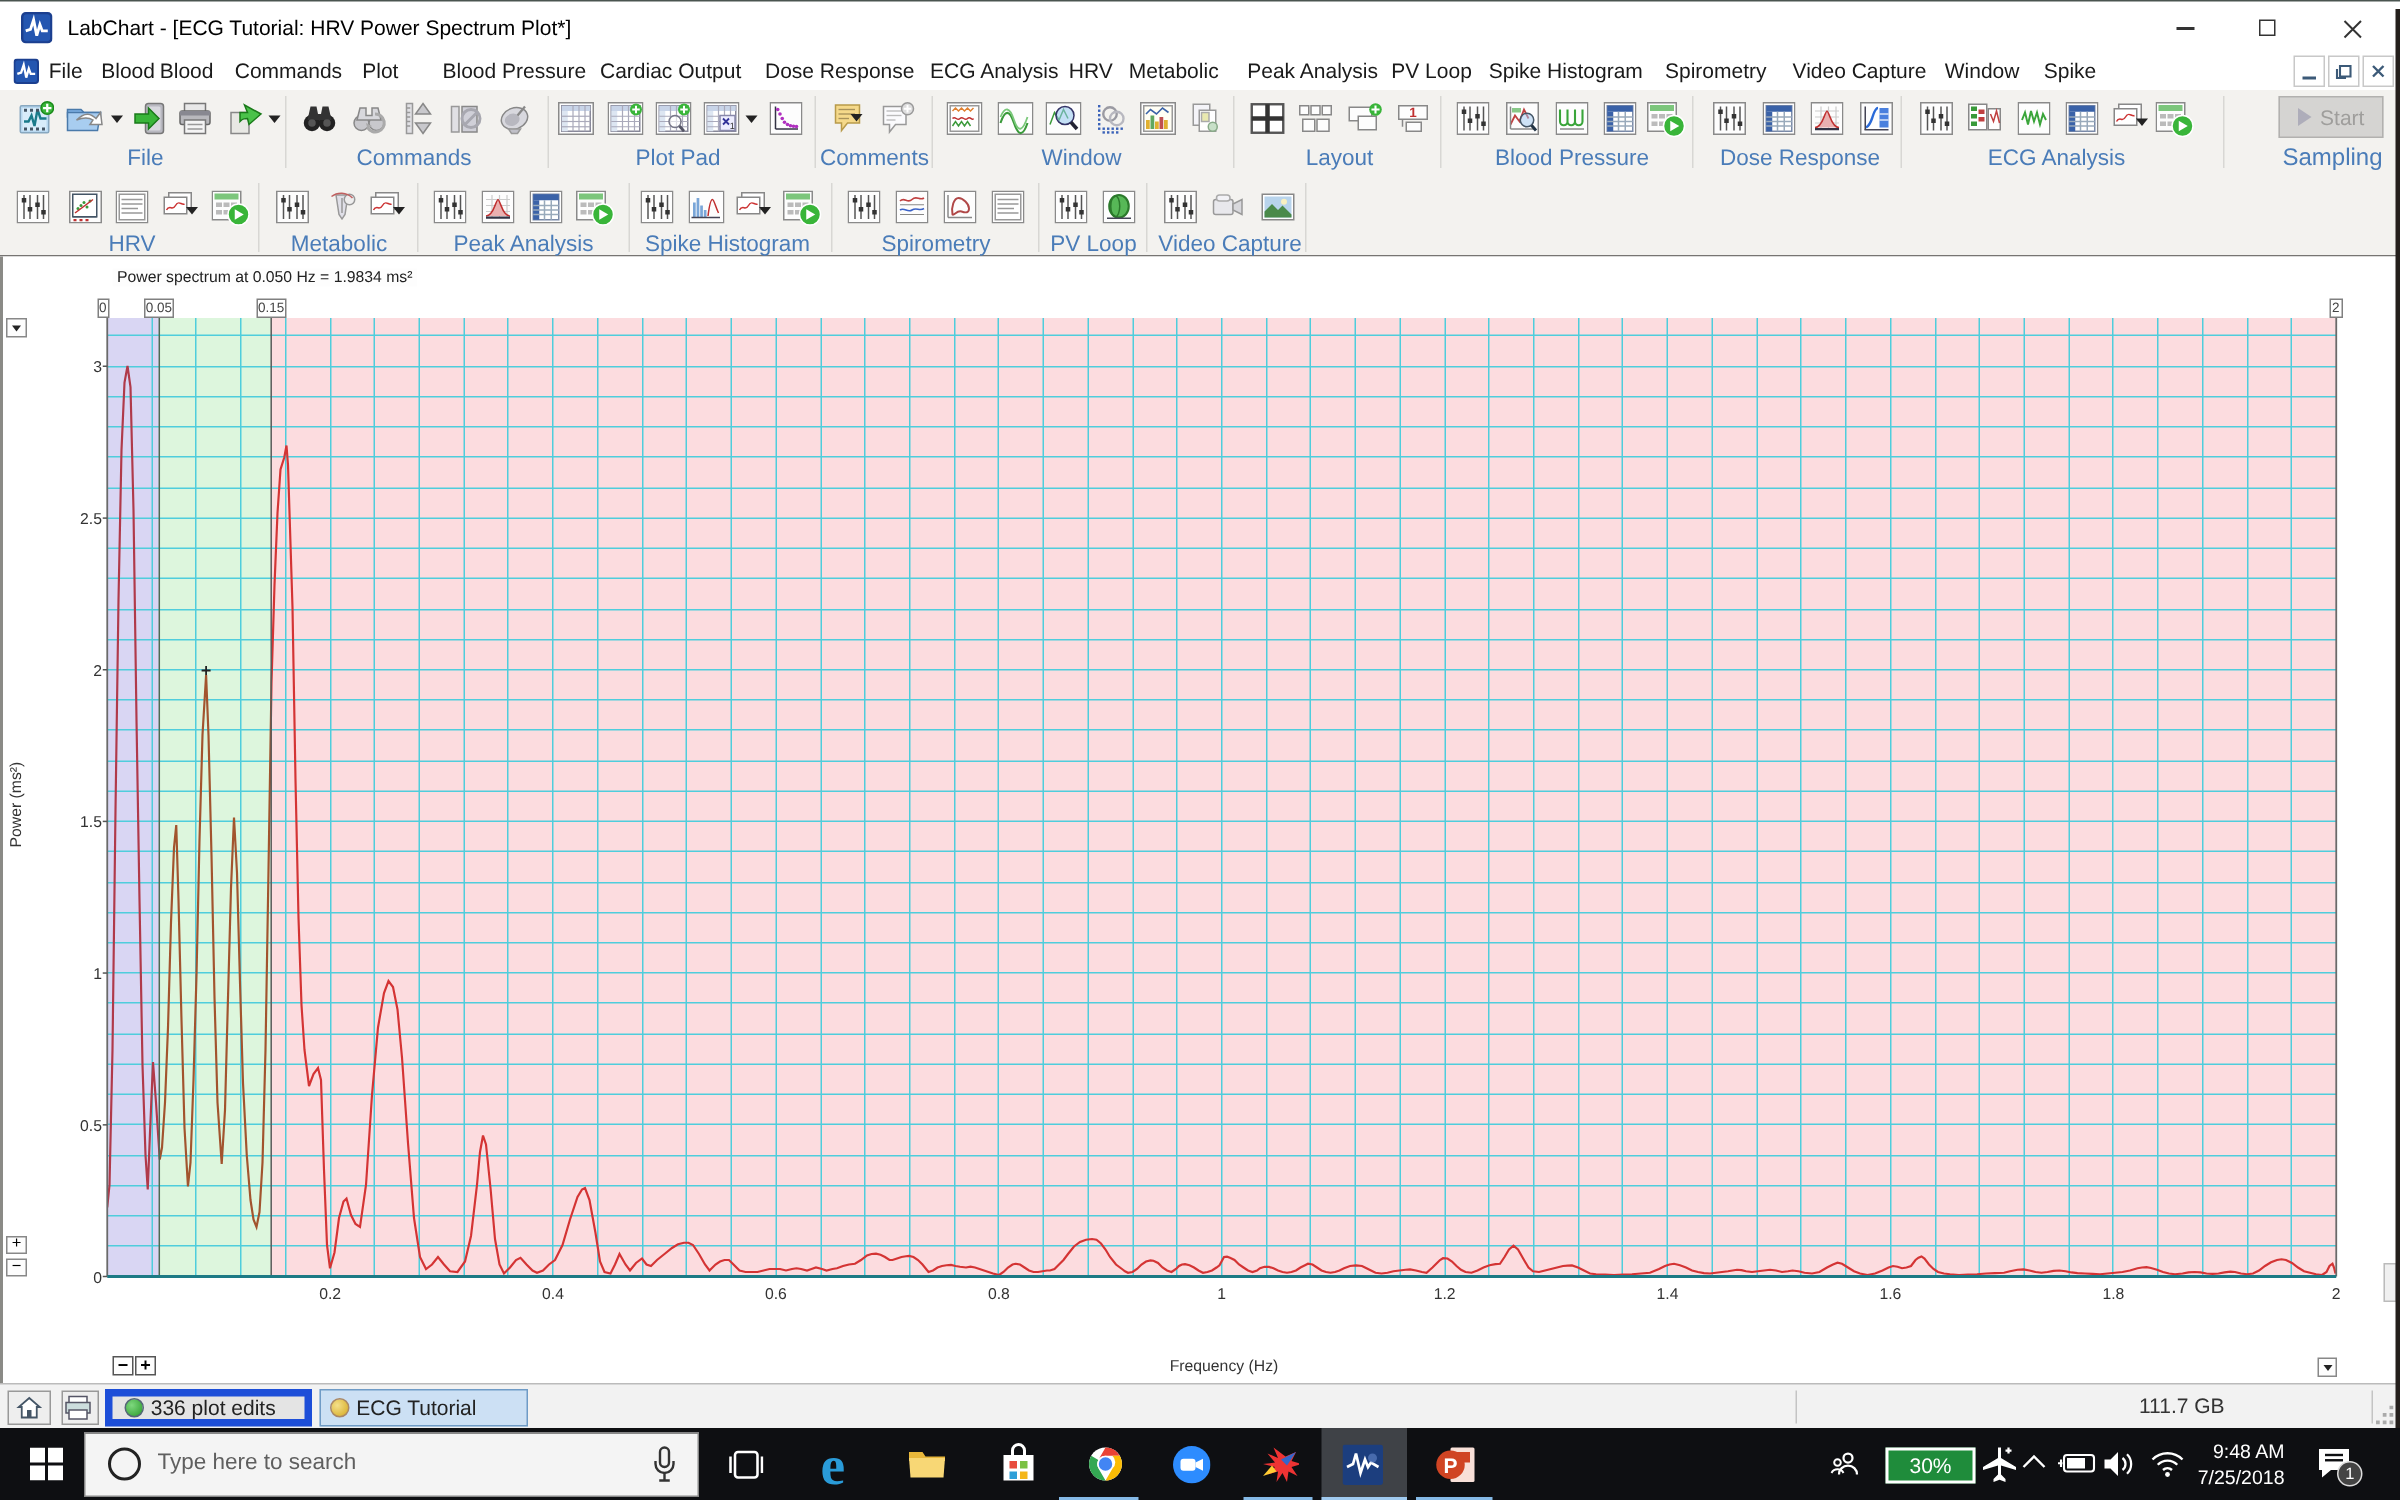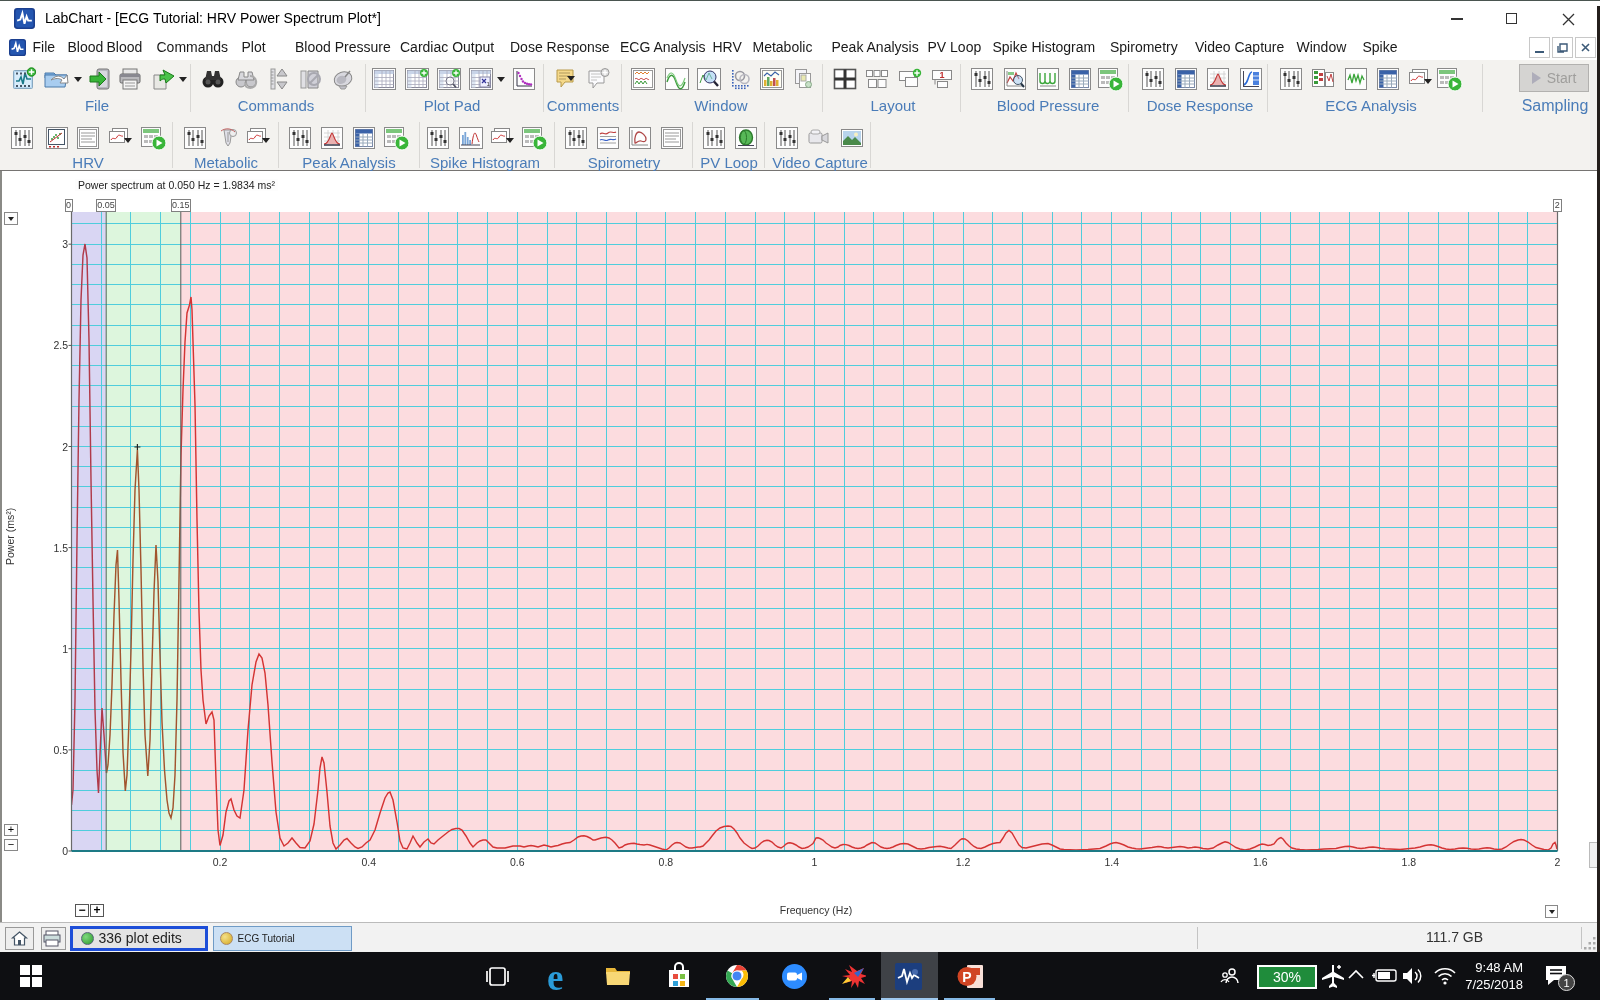--- a/index.html
+++ b/index.html
@@ -968,22 +968,22 @@
 <div style="position:absolute;left:0;top:922px;width:1600px;height:30px;background:#f2f2f2;border-top:1px solid #bbb">
   <div style="position:absolute;left:5px;top:3.5px;width:29px;height:23px;background:#eee;border:1px solid #999"><svg width="27" height="21" viewBox="0 0 27 21">
         <path d="M13.5 4l7 6h-2v7h-10v-7h-2z" fill="#fff" stroke="#456" stroke-width="1.2"></path>
         <rect x="12" y="12" width="3" height="5" fill="#456"></rect>
       </svg></div>
   <div style="position:absolute;left:41px;top:3.5px;width:25px;height:23px;background:#eee;border:1px solid #999"><svg width="23" height="21" viewBox="0 0 23 21">
         <rect x="4" y="3" width="12" height="5" fill="#fff" stroke="#556"></rect>
         <rect x="2" y="7" width="16" height="7" fill="#cdd" stroke="#556"></rect>
         <rect x="4" y="12" width="12" height="6" fill="#fff" stroke="#556"></rect>
       </svg></div>
-  <div style="position:absolute;left:69.5px;top:2.5px;width:138px;height:25px;background:#e4e4e4;border:3px solid #1d4ed8;display:flex;align-items:center;font-size:14px;color:#222"><span style="width:13px;height:13px;border-radius:50%;background:radial-gradient(circle at 35% 35%,#7ed87e,#2a9a2a);border:1px solid #567;margin:0 5px 0 8px"></span>336 plot edits</div>
-  <div style="position:absolute;left:212.5px;top:2.5px;width:139px;height:25px;background:#cce0f4;border:1px solid #6f9bc6;display:flex;align-items:center;font-size:10px;color:#222"><span style="width:13px;height:13px;border-radius:50%;background:radial-gradient(circle at 35% 35%,#f4e08a,#d4a820);border:1px solid #a86;margin:0 5px 0 6px"></span>ECG Tutorial</div>
+  <div style="position:absolute;left:69.5px;top:2.5px;width:138px;height:25px;background:#e4e4e4;border:5px solid #1d4ed8;display:flex;align-items:center;font-size:14px;color:#222"><span style="width:13px;height:13px;border-radius:50%;background:radial-gradient(circle at 35% 35%,#7ed87e,#2a9a2a);border:1px solid #567;margin:0 5px 0 8px"></span>336 plot edits</div>
+  <div style="position:absolute;left:212.5px;top:2.5px;width:139px;height:25px;background:#cce0f4;border:1px solid #6f9bc6;display:flex;align-items:center;font-size:14px;color:#222"><span style="width:13px;height:13px;border-radius:50%;background:radial-gradient(circle at 35% 35%,#f4e08a,#d4a820);border:1px solid #a86;margin:0 5px 0 6px"></span>ECG Tutorial</div>
   <div style="position:absolute;left:1197px;top:4px;width:1px;height:22px;background:#c4c4c4"></div>
   <div style="position:absolute;left:1581px;top:4px;width:1px;height:22px;background:#c4c4c4"></div>
   <div style="position:absolute;left:1426px;top:6px;font-size:14px;color:#333">111.7 GB</div>
   <svg style="position:absolute;left:1584px;top:14px" width="13" height="13">
       <g fill="#aaa">
         <rect x="9" y="0" width="2.5" height="2.5"></rect>
         <rect x="9" y="5" width="2.5" height="2.5"></rect>
         <rect x="9" y="10" width="2.5" height="2.5"></rect>
         <rect x="4.5" y="5" width="2.5" height="2.5"></rect>
         <rect x="4.5" y="10" width="2.5" height="2.5"></rect>
@@ -994,20 +994,28 @@
 
 <div style="position:absolute;left:0;top:952px;width:1600px;height:48px;background:#0e0f12">
   <svg style="position:absolute;left:20px;top:13px" width="22" height="22" viewBox="0 0 22 22">
       <g fill="#fff">
         <rect x="0" y="0" width="10" height="10"></rect>
         <rect x="12" y="0" width="10" height="10"></rect>
         <rect x="0" y="12" width="10" height="10"></rect>
         <rect x="12" y="12" width="10" height="10"></rect>
       </g>
     </svg>
+  <div style="position:absolute;left:56px;top:3px;width:410px;height:43px;background:#f4f4f4;border:1px solid #888">
+    <div style="position:absolute;left:15px;top:9px;width:22px;height:22px;border-radius:50%;border:2.5px solid #222"></div>
+    <div style="position:absolute;left:48px;top:10px;font-size:15px;color:#5f5f5f">Type here to search</div>
+    <svg style="position:absolute;left:377px;top:8px" width="18" height="26" viewBox="0 0 18 26">
+        <rect x="6" y="1" width="6" height="13" rx="3" fill="none" stroke="#333" stroke-width="1.6"></rect>
+        <path d="M3 10v2a6 6 0 0012 0v-2M9 18v5M5.5 23h7" fill="none" stroke="#333" stroke-width="1.6"></path>
+      </svg>
+  </div>
   <svg style="position:absolute;left:486px;top:13px" width="23" height="23" viewBox="0 0 23 23">
       <rect x="4" y="3" width="15" height="17" rx="2" fill="none" stroke="#fff" stroke-width="1.7"></rect>
       <line x1="1" y1="6" x2="1" y2="17" stroke="#fff" stroke-width="1.7"></line>
       <line x1="22" y1="6" x2="22" y2="17" stroke="#fff" stroke-width="1.7"></line>
     </svg>
   <div style="position:absolute;left:547px;top:4px;width:30px;height:40px;font-size:37px;font-weight:bold;color:#2a9bd8;font-family:'Liberation Serif',serif">e</div>
   <svg style="position:absolute;left:605px;top:12px" width="26" height="24" viewBox="0 0 26 24">
       <path d="M1 4h9l2 3h13v3H1z" fill="#e8b73a"></path>
       <path d="M1 8h24l-1 13H2z" fill="#f8d775"></path>
     </svg>

